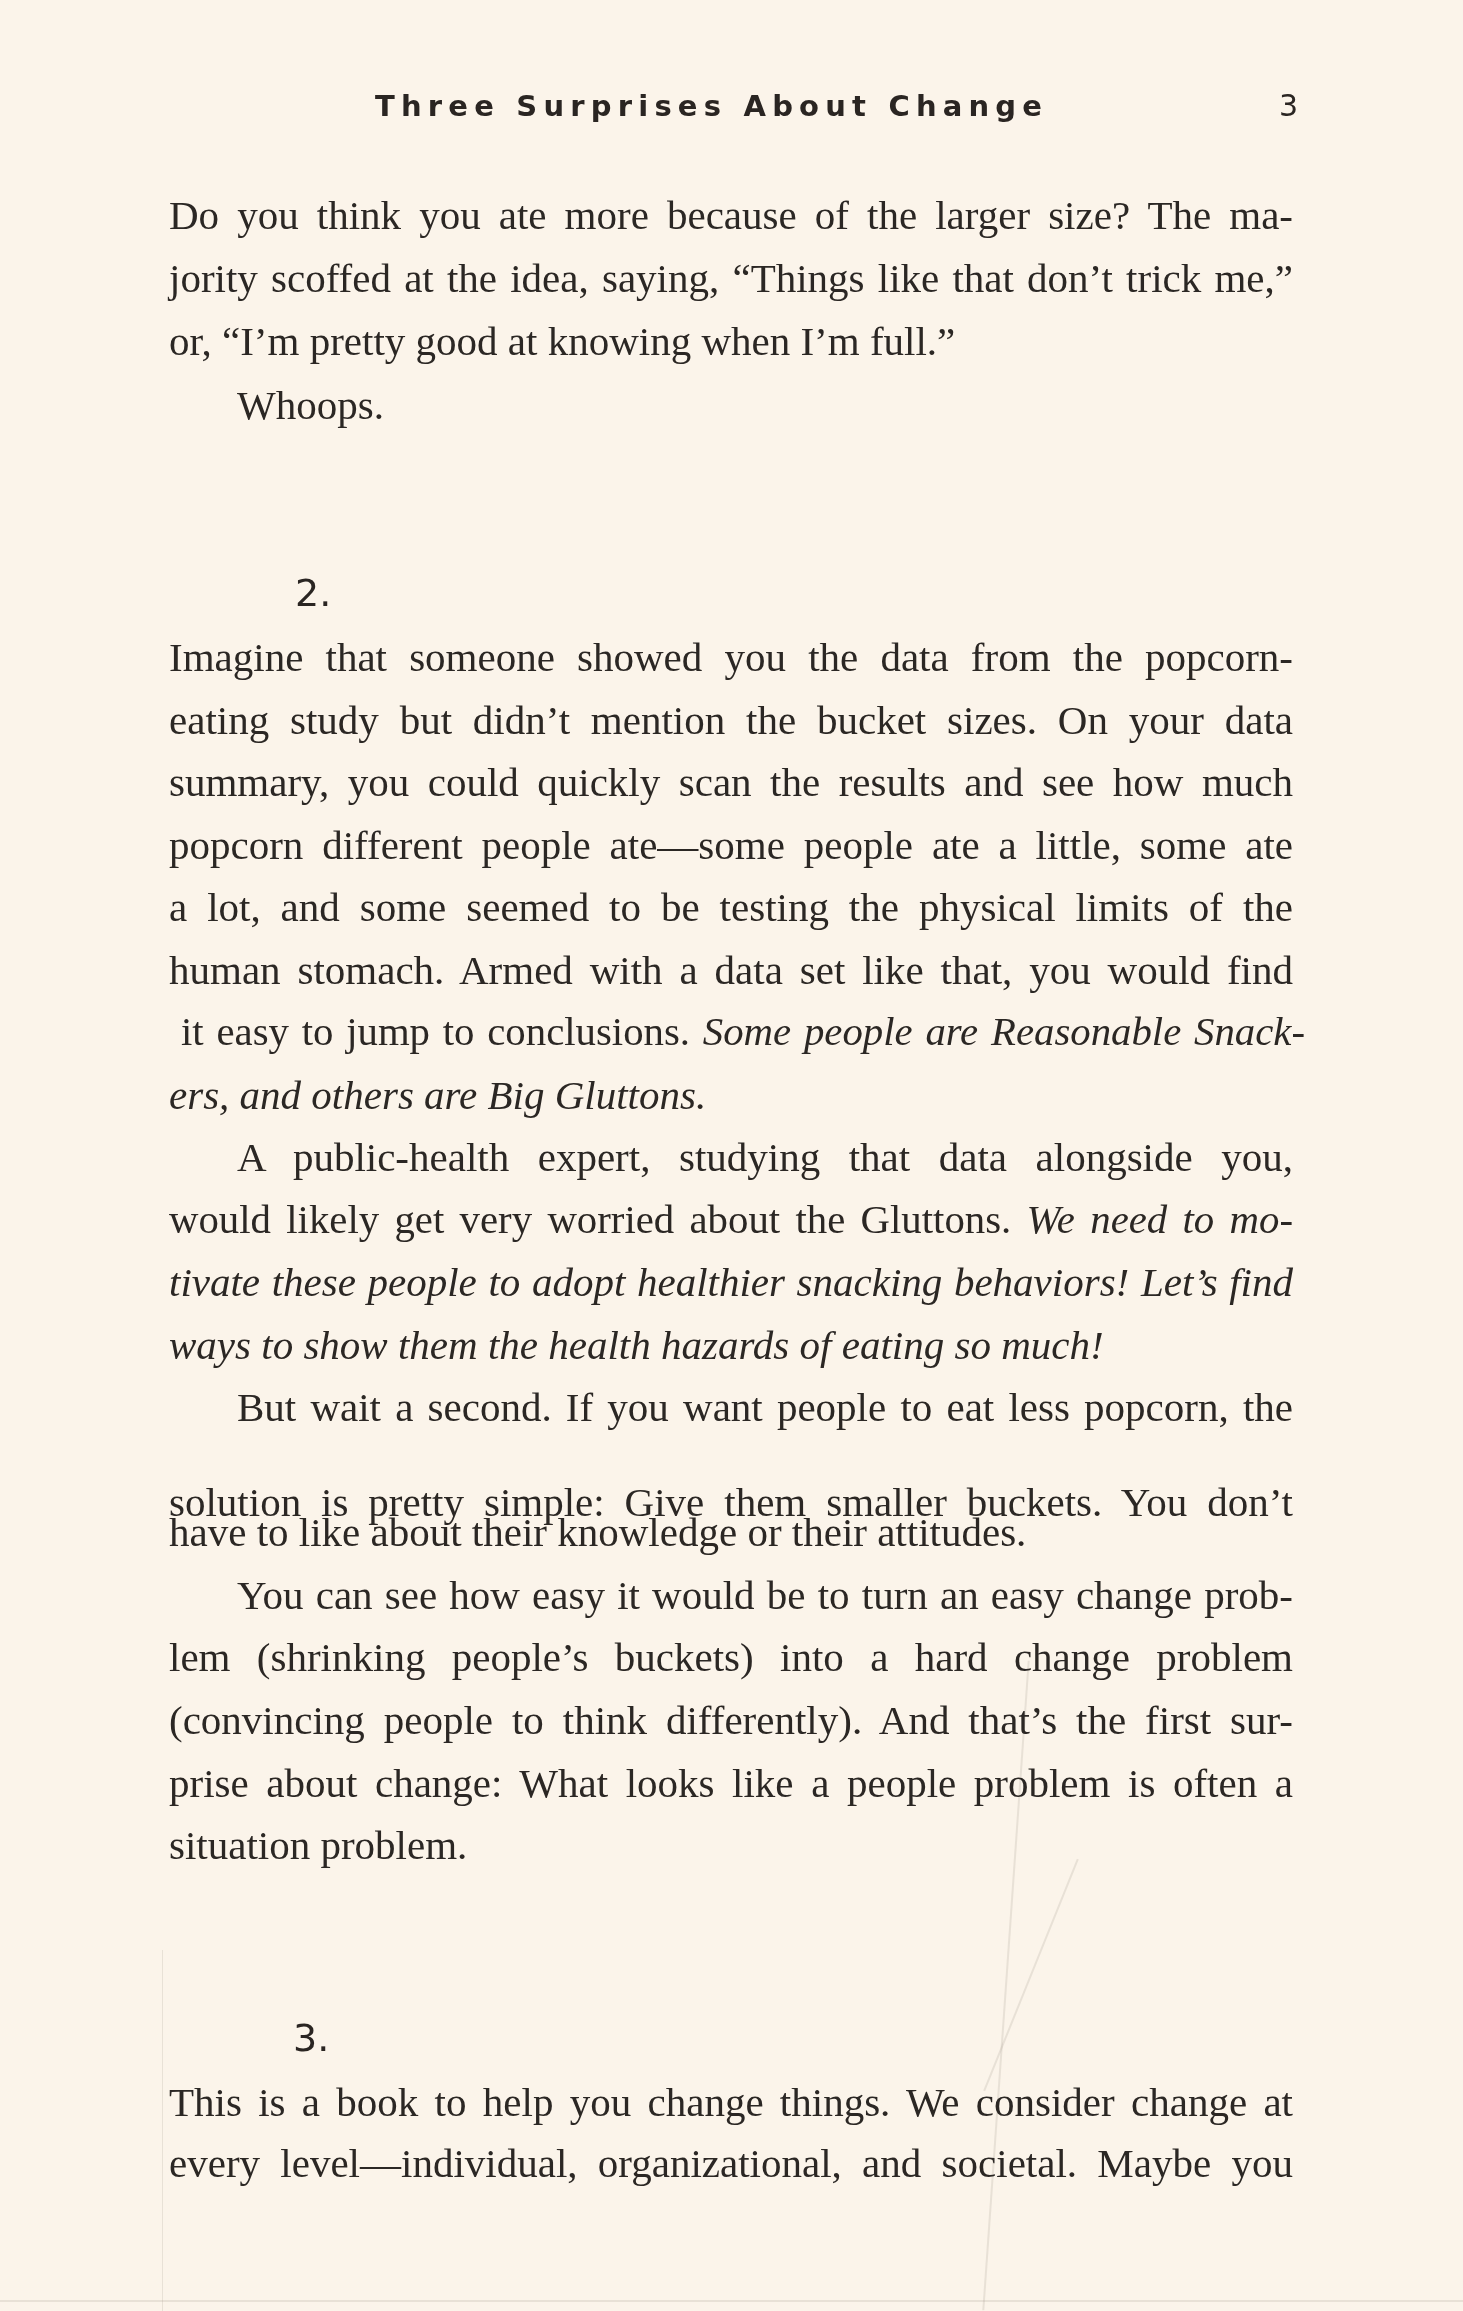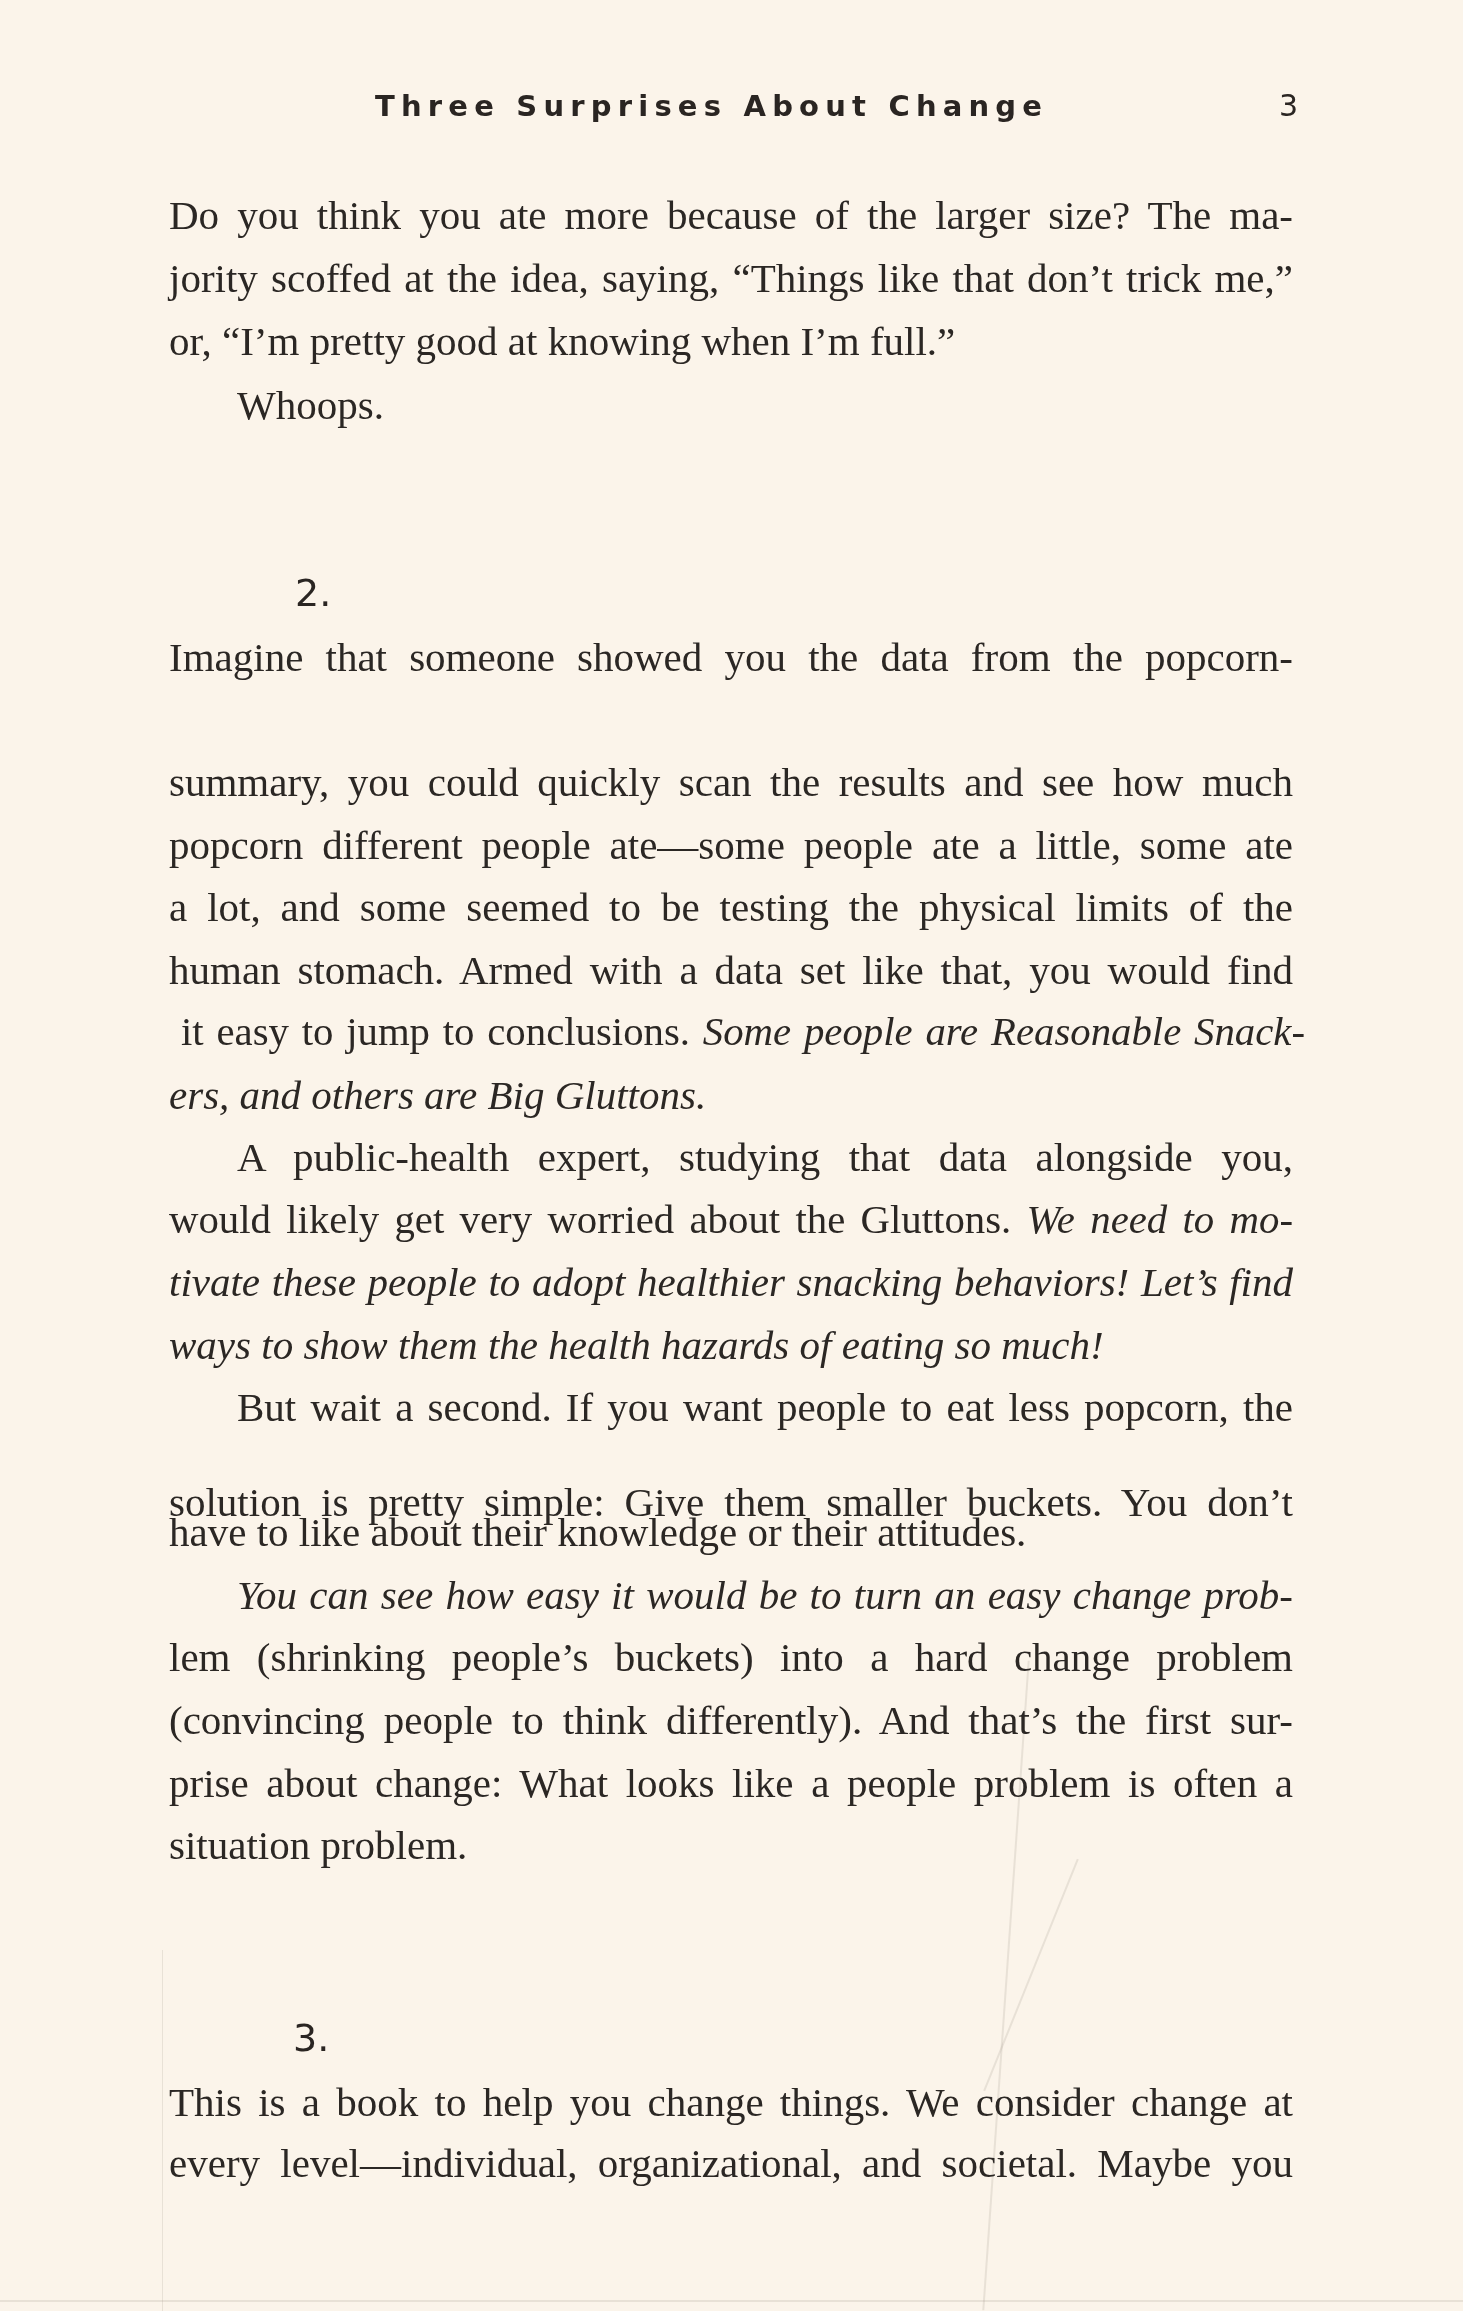--- a/index.html
+++ b/index.html
@@ -55,20 +55,21 @@
   <div class="folio">3</div>
 
   <div class="line" style="top: 190px; white-space: nowrap; text-align: justify;">Do you think you ate more because of the larger size? The ma-</div>
   <div class="line" style="top: 253px; white-space: nowrap; text-align: justify;">jority scoffed at the idea, saying, “Things like that don’t trick me,”</div>
   <div class="line last" style="top: 316px; white-space: normal;">or, “I’m pretty good at knowing when I’m full.”</div>
   <div class="line indent last" style="top: 380px; white-space: normal;">Whoops.</div>
 
   <div class="sec-num" style="left:295px; top:570px;">2.</div>
 
   <div class="line" style="top: 632px; white-space: nowrap; text-align: justify;">Imagine that someone showed you the data from the popcorn-</div>
+  <div class="line" style="top: 695px; white-space: nowrap; text-align: justify;">eating study but didn’t mention the bucket sizes. On your data</div>
   <div class="line" style="top: 757px; white-space: nowrap; text-align: justify;">summary, you could quickly scan the results and see how much</div>
   <div class="line" style="top: 820px; white-space: nowrap; text-align: justify;">popcorn different people ate—some people ate a little, some ate</div>
   <div class="line" style="top: 882px; white-space: nowrap; text-align: justify;">a lot, and some seemed to be testing the physical limits of the</div>
   <div class="line" style="top: 945px; white-space: nowrap; text-align: justify;">human stomach. Armed with a data set like that, you would find</div>
   <div class="line" style="top: 1007px; white-space: nowrap; font-size: 40.7944px; text-align: justify; margin-left: 12px;">
     <span>it easy to jump to conclusions.</span>
     <i>Some people are Reasonable Snack-</i>
   </div>
   <div class="line last" style="top: 1070px; white-space: normal;">
     <i>ers, and others are Big Gluttons.</i>
@@ -83,21 +84,21 @@
     <i>tivate these people to adopt healthier snacking behaviors! Let’s find</i>
   </div>
   <div class="line last" style="top: 1320px; white-space: normal;">
     <i>ways to show them the health hazards of eating so much!</i>
   </div>
 
   <div class="line indent" style="top: 1382px; white-space: nowrap; text-align: justify;">But wait a second. If you want people to eat less popcorn, the</div>
   <div class="line" style="top: 1445px; white-space: nowrap; text-align: justify; margin-top: 32px;">solution is pretty simple: Give them smaller buckets. You don’t</div>
   <div class="line last" style="top: 1507px; white-space: normal;">have to like about their knowledge or their attitudes.</div>
 
-  <div class="line indent" style="top: 1570px; white-space: nowrap; text-align: justify; font-style: italic;">You can see how easy it would be to turn an easy change prob-</div>
+  <div class="line indent" style="top: 1570px; white-space: nowrap; text-align: justify;">You can see how easy it would be to turn an easy change prob-</div>
   <div class="line" style="top: 1695px; white-space: nowrap; text-align: justify;">(convincing people to think differently). And that’s the first sur-</div>
   <div class="line" style="top: 1632px; white-space: nowrap; text-align: justify;">lem (shrinking people’s buckets) into a hard change problem</div>
   <div class="line" style="top: 1758px; white-space: nowrap; text-align: justify;">prise about change: What looks like a people problem is often a</div>
   <div class="line last" style="top: 1820px; white-space: normal;">situation problem.</div>
 
   <div class="sec-num" style="left:293px; top:2015px;">3.</div>
   <div class="line" style="top: 2077px; white-space: nowrap; text-align: justify;">This is a book to help you change things. We consider change at</div>
   <div class="line" style="top: 2138px; white-space: nowrap; text-align: justify;">every level—individual, organizational, and societal. Maybe you</div>
 
 </div>

